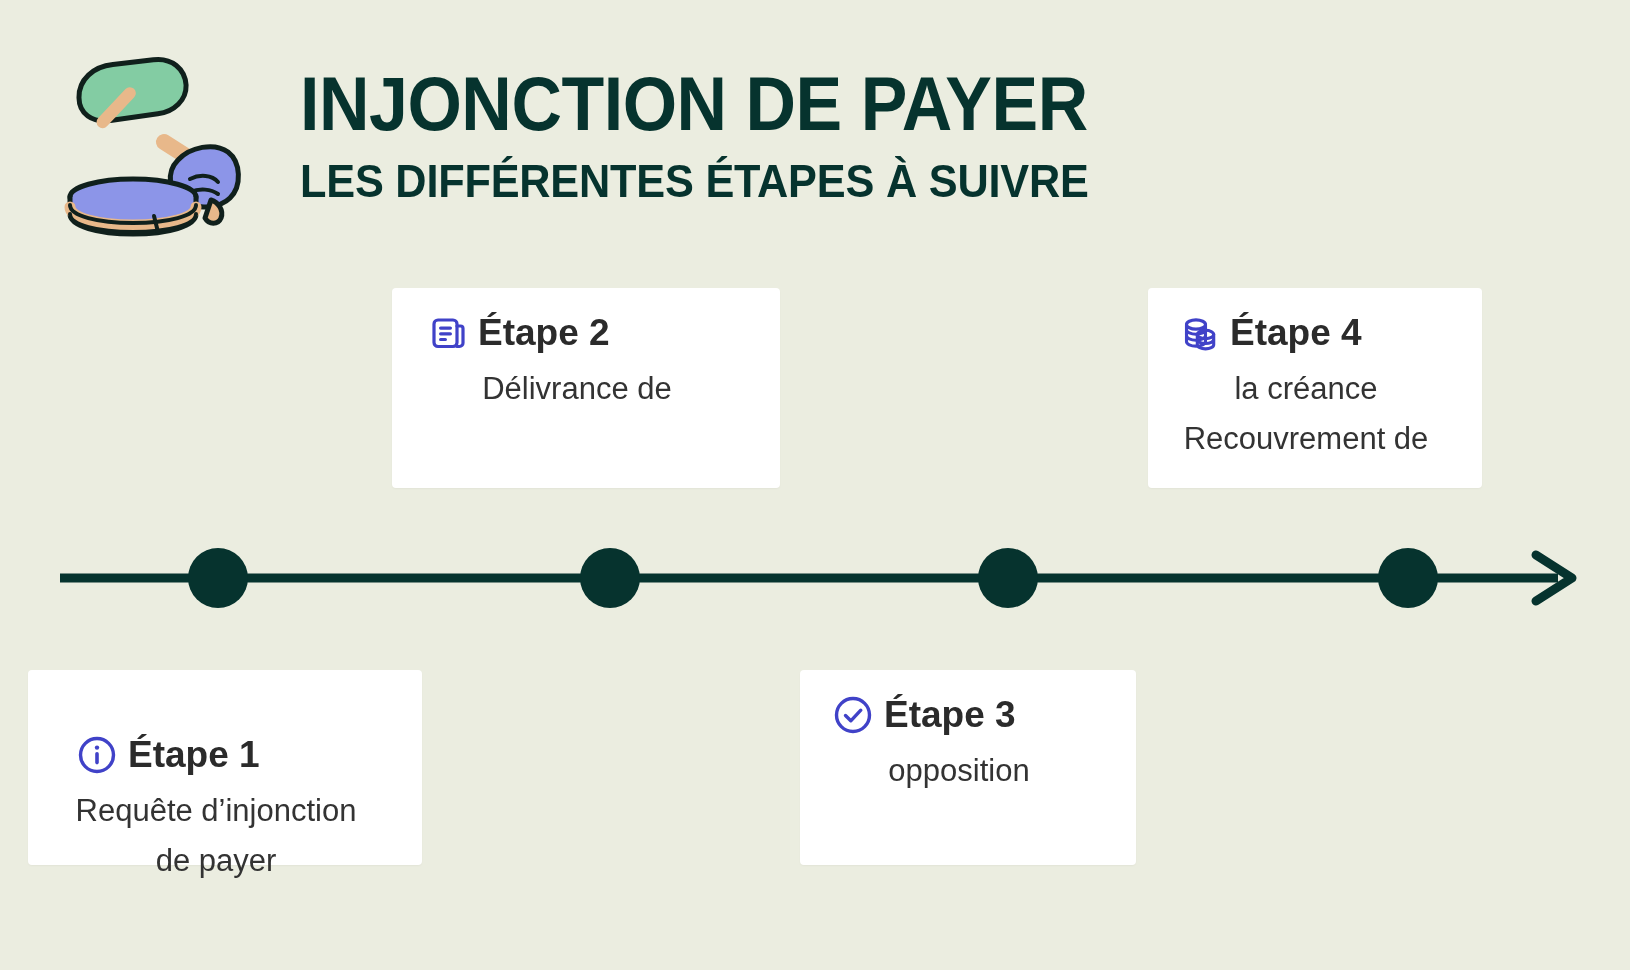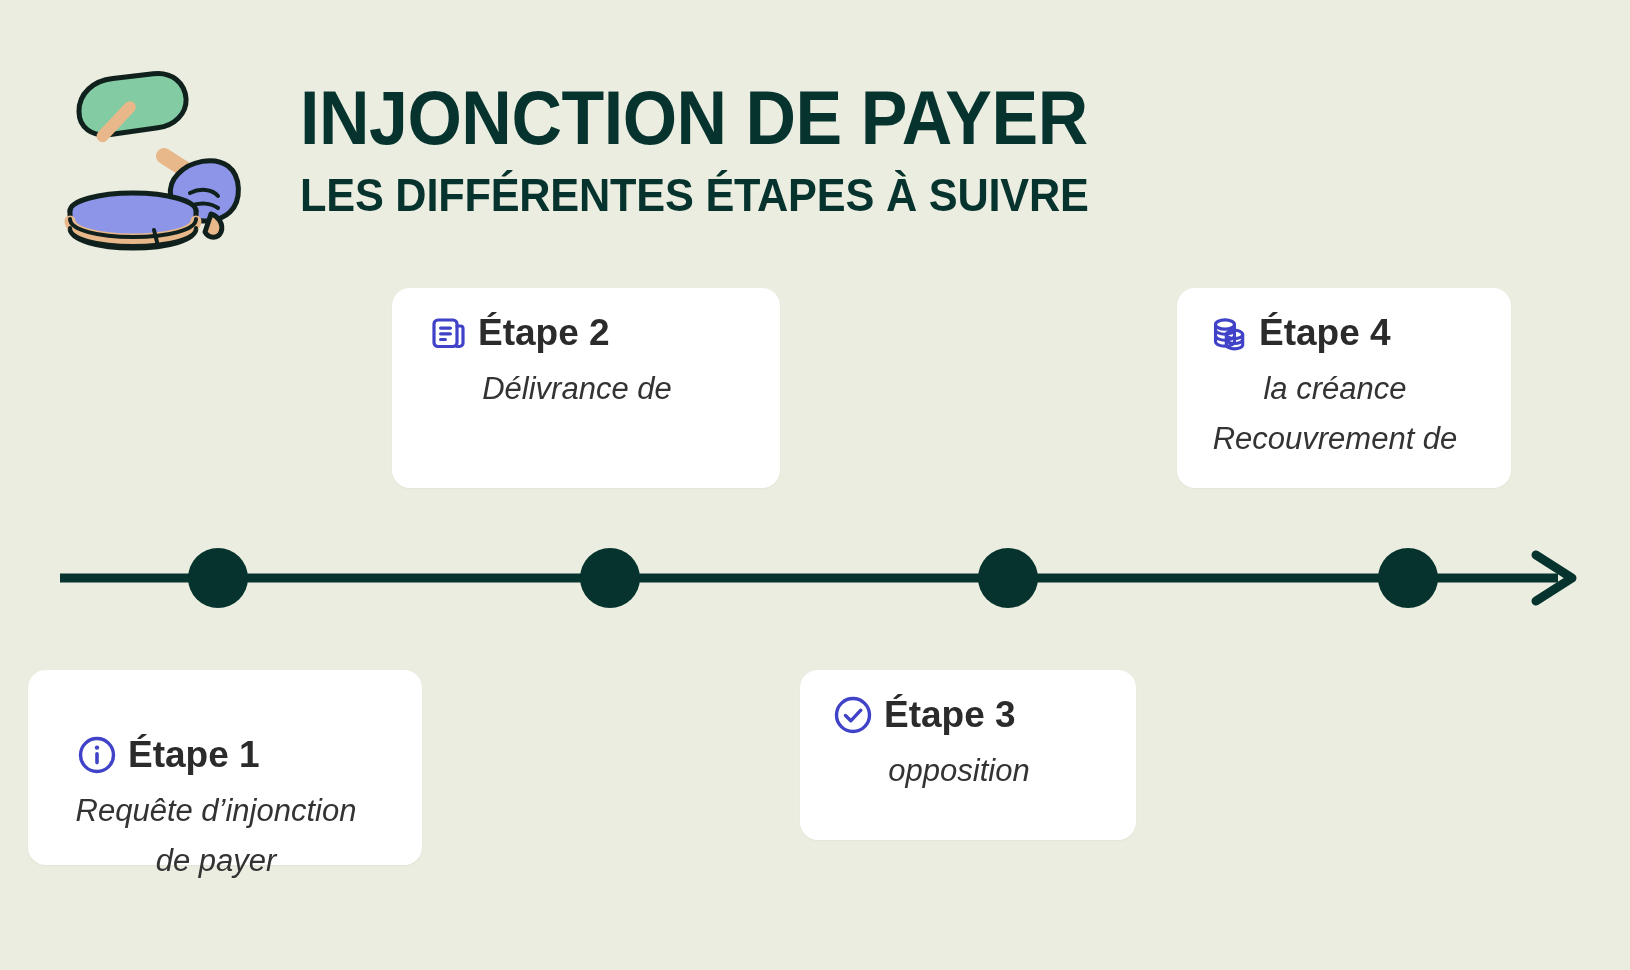--- a/index.html
+++ b/index.html
@@ -19,21 +19,21 @@
     position: relative;
     width: 1630px;
     height: 970px;
     background: #EBEDE0;
   }
 
   
   .header {
     position: absolute;
     left: 0;
-    top: 14px;
+    top: 0;
     width: 1630px;
     height: 250px;
   }
 
   .gavel-logo {
     position: absolute;
     left: 48px;
     top: 42px;
     width: 230px;
     height: 195px;
@@ -78,21 +78,21 @@
     left: 0;
     top: 520px;
     width: 1630px;
     height: 120px;
   }
 
   
   .card {
     position: absolute;
     background: #FFFFFF;
-    border-radius: 18px;
+    border-radius: 4px;
     box-sizing: border-box;
     padding: 24px 44px 26px 26px;
     box-shadow: 0 1px 2px rgba(0,0,0,0.04);
   }
 
   .card-head {
     display: flex;
     align-items: center;
     gap: 10px;
     margin-bottom: 10px;
@@ -114,28 +114,27 @@
     white-space: nowrap;
   }
 
   .card-body {
     font-family: "Liberation Sans", sans-serif;
     font-weight: 400;
     font-size: 31px;
     line-height: 50px;
     color: #333333;
     text-align: center;
-    font-style: italic;
   }
 
   
   #card-step-1 { left: 28px;   top: 670px; width: 394px; height: 195px; }
   #card-step-2 { left: 392px;  top: 288px; width: 388px; height: 200px; }
-  #card-step-3 { left: 800px;  top: 670px; width: 336px; height: 170px; }
-  #card-step-4 { left: 1177px; top: 288px; width: 334px; height: 200px; }
+  #card-step-3 { left: 800px;  top: 670px; width: 336px; height: 195px; }
+  #card-step-4 { left: 1148px; top: 288px; width: 334px; height: 200px; }
 
   #card-step-1 .card-head { padding-left: 22px; margin-top: 40px; }
   #card-step-2 .card-head { padding-left: 8px; }
   #card-step-3 .card-head { padding-left: 6px; }
   #card-step-4 .card-head { padding-left: 4px; }
 </style>
 </head>
 <body>
 
 <div id="stage">

